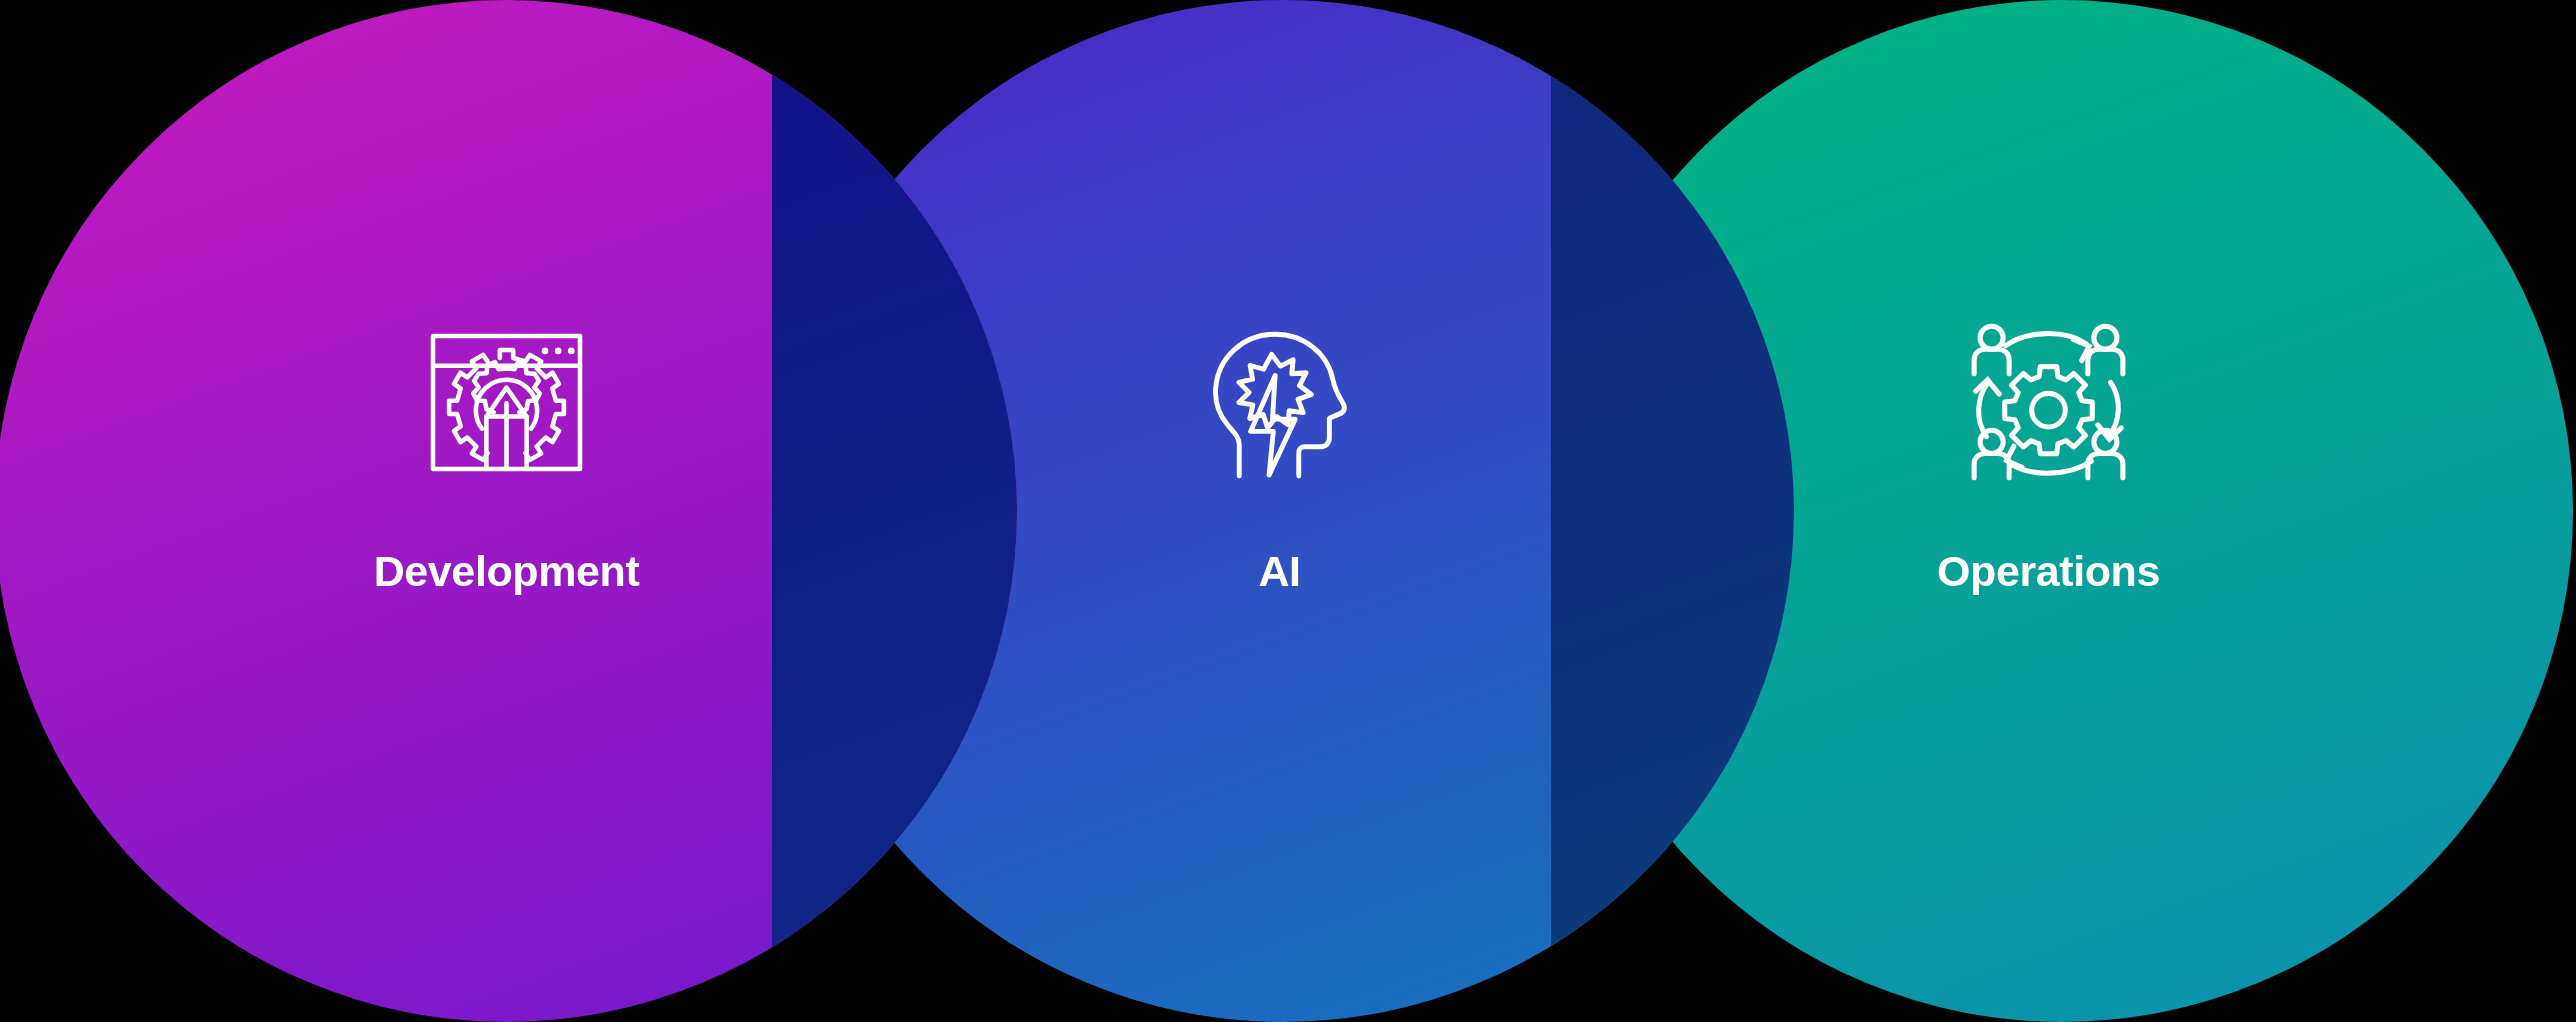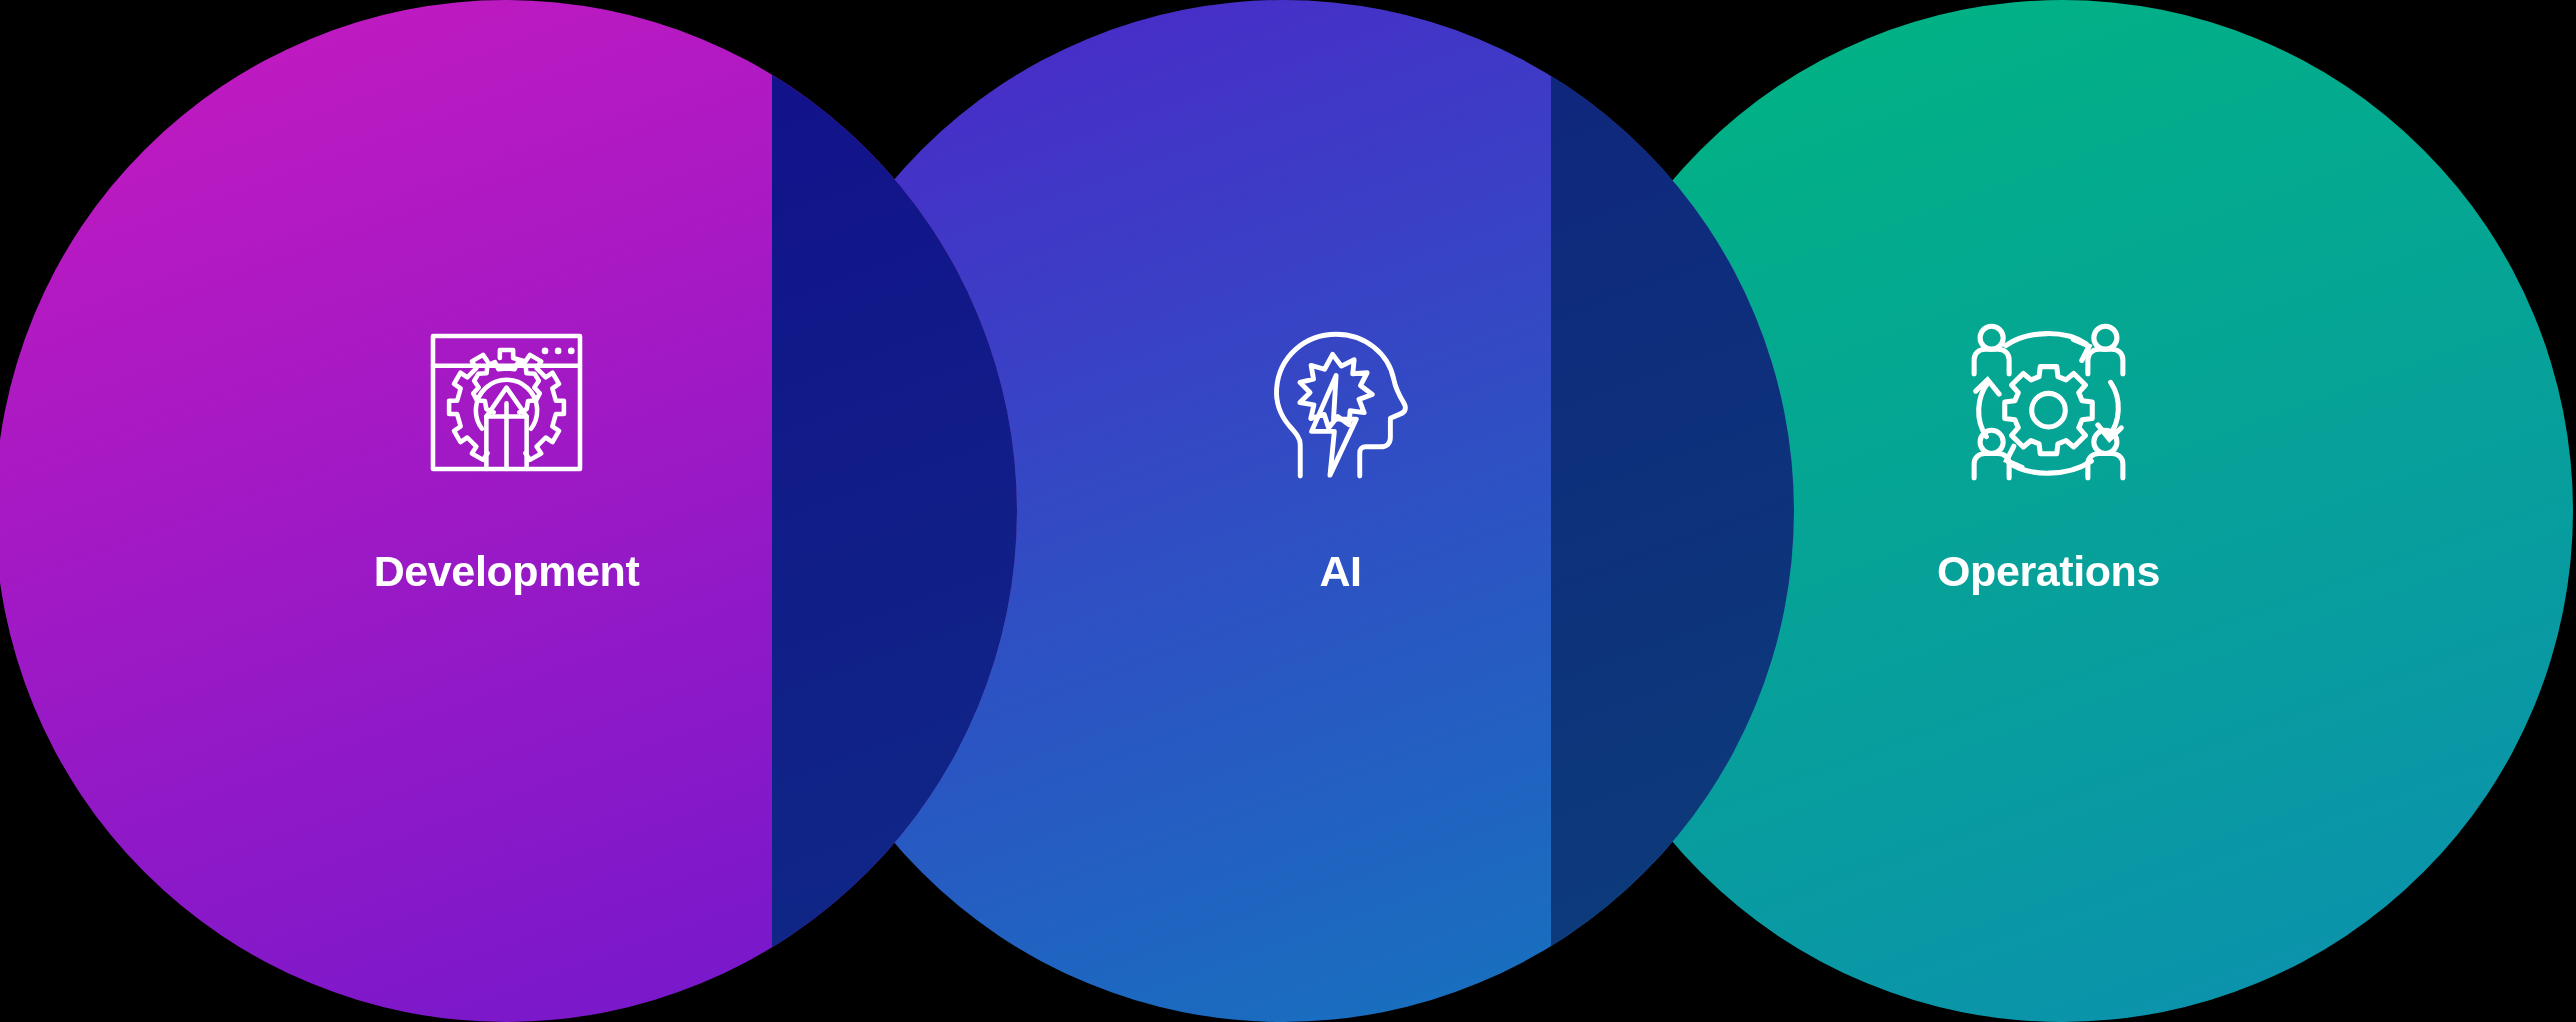--- a/index.html
+++ b/index.html
@@ -83,21 +83,21 @@
     position: absolute;
     top: 0;
     width: 409px;
     height: 1022px;
     display: flex;
     flex-direction: column;
     align-items: center;
     justify-content: center;
   }
   .lobe.l-dev  { left: 302px; }
-  .lobe.l-ai   { left: 1136px; }
+  .lobe.l-ai   { left: 1075px; }
   .lobe.l-ops  { left: 1844px; }
 
   .lobe-icon {
     width: 175px;
     height: 175px;
     display: block;
     margin: 0 0 60px 0;
   }
   .lobe-icon svg {
     display: block;

